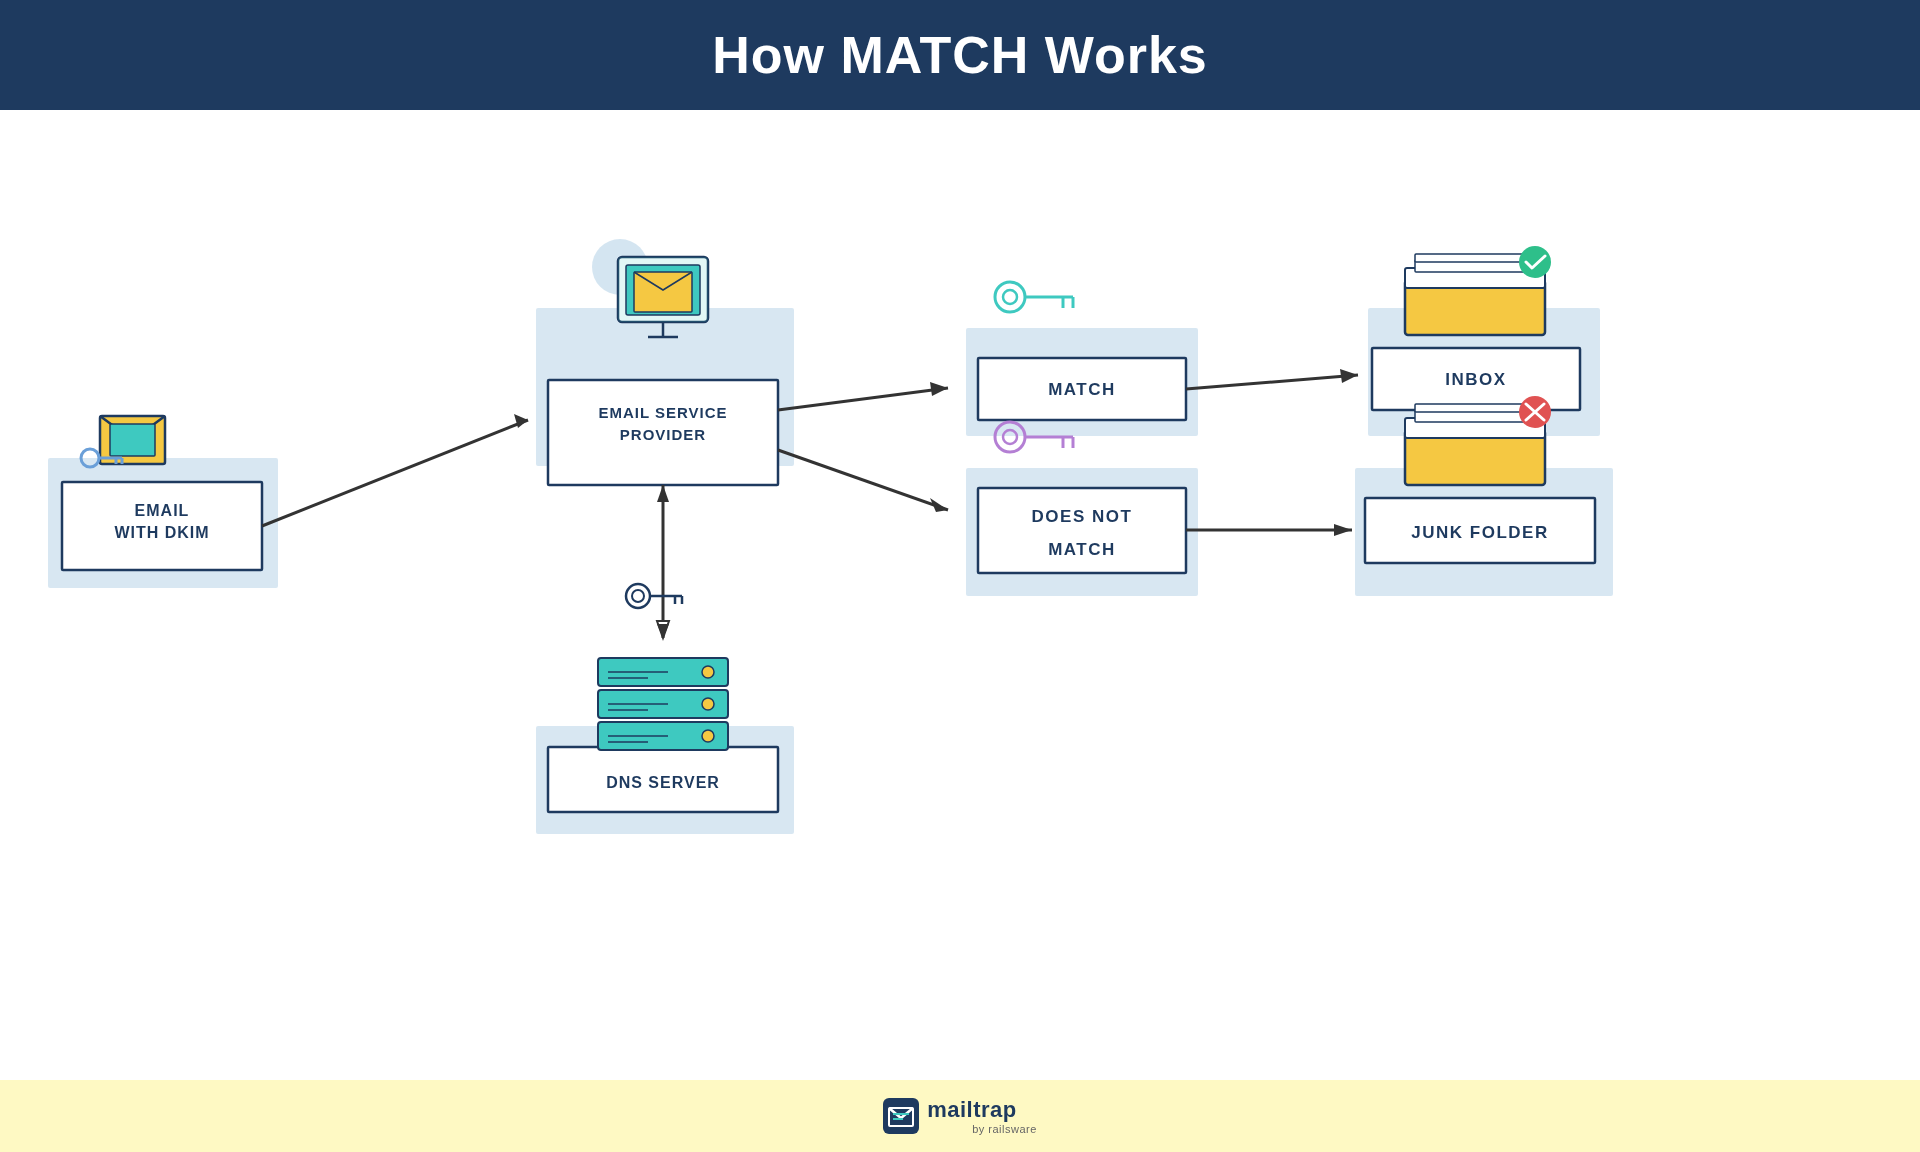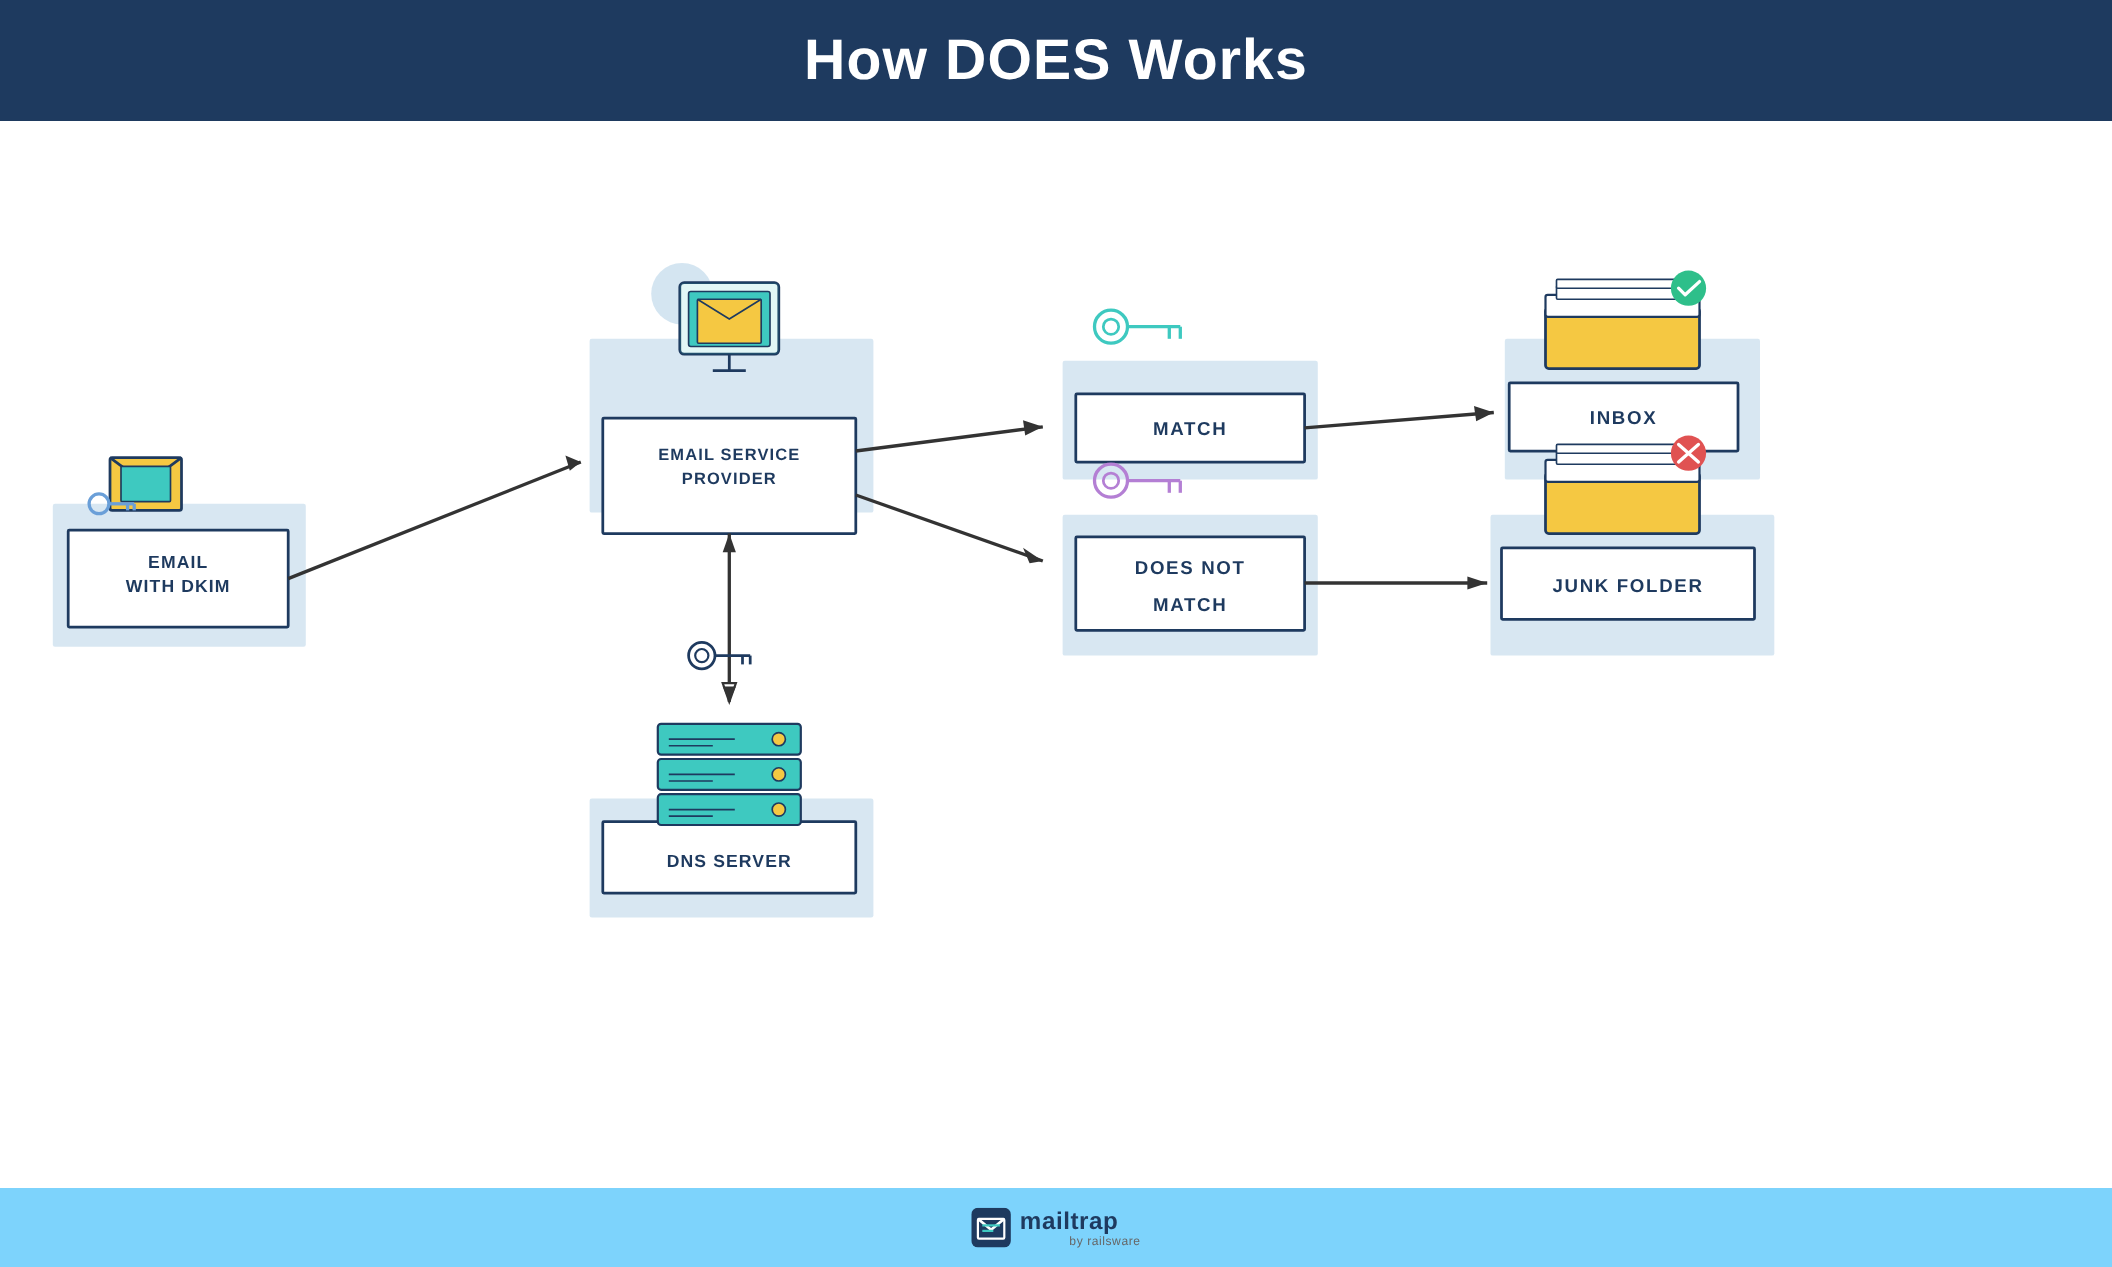--- a/index.html
+++ b/index.html
@@ -32,21 +32,21 @@
       width: 100%;
       height: 970px;
       position: relative;
       display: flex;
       align-items: center;
       justify-content: center;
     }
 
     
     .footer {
-      background: #7dd3fc;
+      background: #fef9c3;
       width: 100%;
       height: 72px;
       display: flex;
       align-items: center;
       justify-content: center;
       gap: 10px;
     }
 
     .footer-logo {
       display: flex;
@@ -81,21 +81,21 @@
     .all-elements {
       position: relative;
       width: 1920px;
       height: 970px;
     }
   </style>
 </head>
 <body>
 
 <div class="header">
-  <h1>How DOES Works</h1>
+  <h1>How MATCH Works</h1>
 </div>
 
 <div class="main-content">
   <div class="all-elements">
     <svg width="1920" height="970" style="position:absolute;top:0;left:0;z-index:1;">
 
       <rect x="48" y="348" width="230" height="130" fill="#b8d4e8" opacity="0.55" rx="2"></rect>
 
       <rect x="536" y="198" width="258" height="158" fill="#b8d4e8" opacity="0.55" rx="2"></rect>
 

